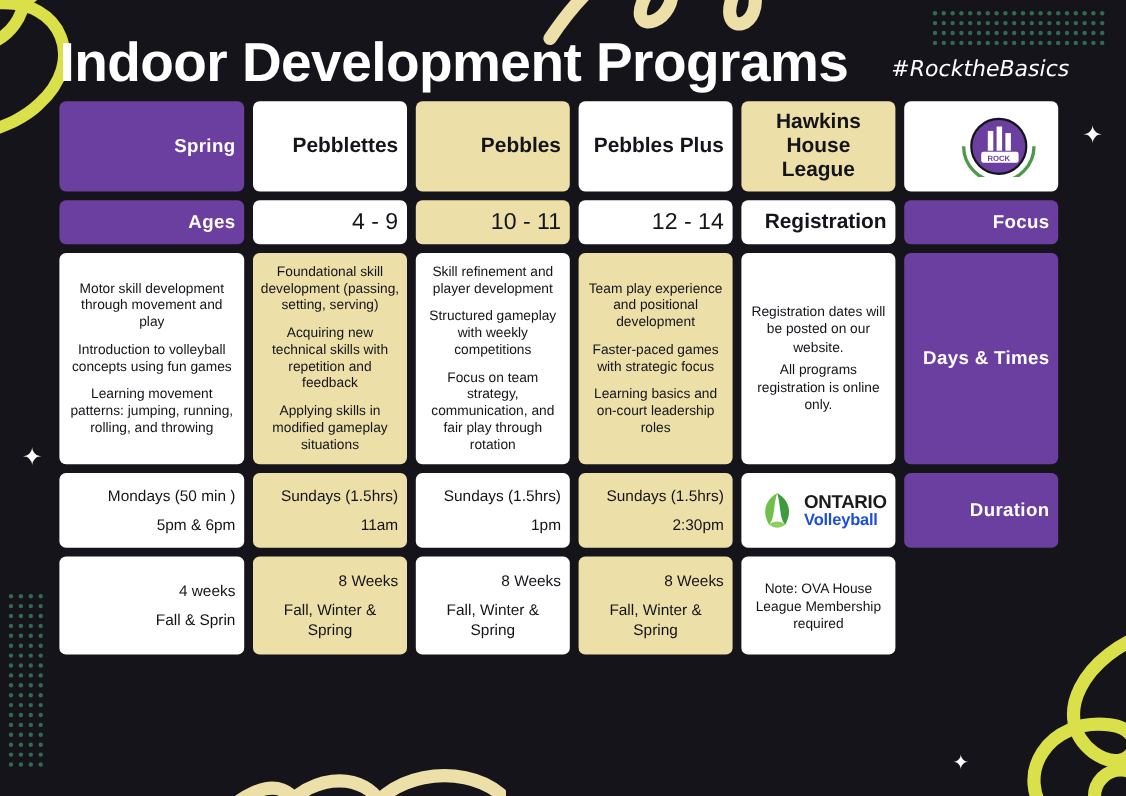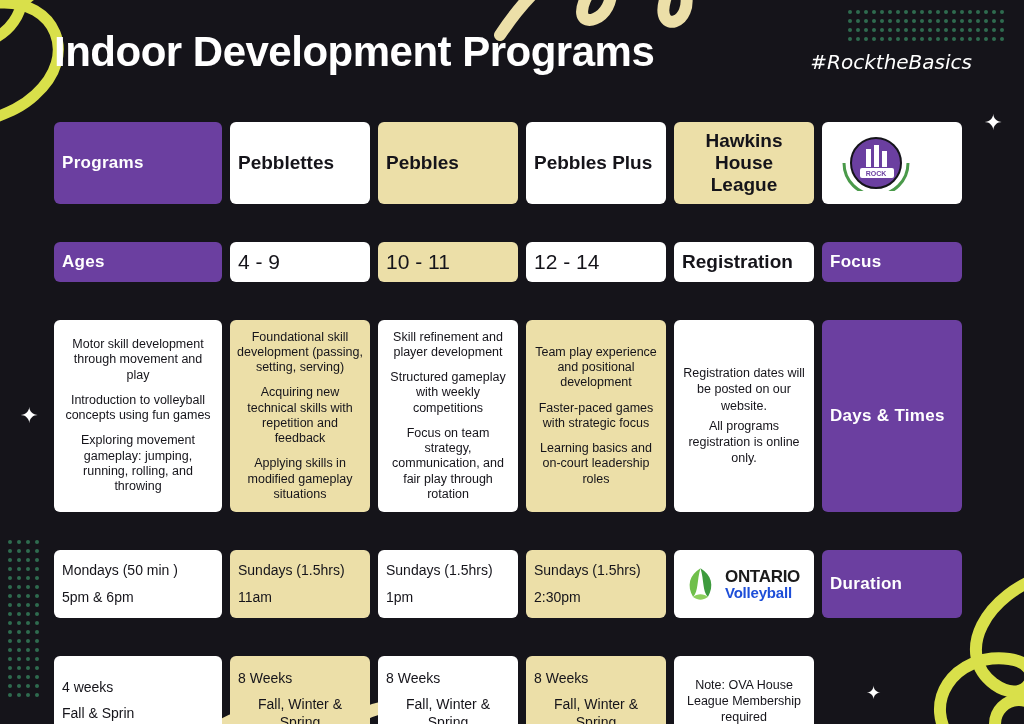--- a/index.html
+++ b/index.html
@@ -33,21 +33,21 @@
     background: #2f6b4f;
   }
   .dots-tr { right: 16px; top: 10px; width: 160px; height: 36px; }
   .dots-bl { left: 8px; top: 540px; width: 40px; height: 170px; }
 
   .spark { position: absolute; color: #ffffff; font-size: 22px; line-height: 1; }
 
   
   .title {
     position: absolute; left: 54px; top: 28px;
-    color: #ffffff; font-size: 42px; font-weight: bold;
+    color: #ffffff; font-size: 50px; font-weight: bold;
     letter-spacing: -0.5px; white-space: nowrap;
   }
   .hashtag {
     position: absolute; right: 52px; top: 50px;
     color: #ffffff; font-size: 20px; font-style: italic;
     font-family: "DejaVu Sans", sans-serif;
   }
 
   
   .table {
@@ -55,23 +55,22 @@
     width: 916px;
     display: grid;
     grid-template-columns: 168px 140px 140px 140px 140px 140px;
     grid-auto-rows: min-content;
     gap: 8px 8px;
   }
   .cell {
     border-radius: 6px;
     padding: 8px 8px;
     display: flex; flex-direction: column;
-    align-items: flex-start; justify-content: center;
+    align-items: flex-end; justify-content: center;
     text-align: center;
-    margin-top: 30px;
   }
 
   .label-cell {
     background: #6b3fa0; color: #ffffff;
     font-weight: bold; font-size: 17px; letter-spacing: 0.3px;
   }
   .white-cell { background: #ffffff; color: #15141a; }
   .cream-cell { background: #ecdfa8; color: #15141a; }
 
   .prog-name { font-size: 19px; font-weight: bold; line-height: 1.15; }
@@ -279,21 +278,21 @@
 
   <div class="spark" style="left:984px; top:112px;">✦</div>
   <div class="spark" style="left:20px; top:405px;">✦</div>
   <div class="spark" style="left:866px; top:684px; font-size:18px;">✦</div>
 
   <div class="title">Indoor Development Programs</div>
   <div class="hashtag">#RocktheBasics</div>
 
   <div class="table">
 
-    <div class="cell label-cell hdr-row-c">Programs</div>
+    <div class="cell label-cell hdr-row-c">Spring</div>
     <div class="cell white-cell hdr-row-c">
       <span class="prog-name">Pebblettes</span>
     </div>
     <div class="cell cream-cell hdr-row-c">
       <span class="prog-name">Pebbles</span>
     </div>
     <div class="cell white-cell hdr-row-c">
       <span class="prog-name">Pebbles Plus</span>
     </div>
     <div class="cell cream-cell hdr-row-c">
@@ -325,21 +324,21 @@
       <span class="ages-val">12 - 14</span>
     </div>
     <div class="cell white-cell ages-row-c">
       <span class="reg-title">Registration</span>
     </div>
 
     <div class="cell label-cell focus-row-c">Focus</div>
     <div class="cell white-cell focus-row-c focus-cell">
       <p>Motor skill development through movement and play</p>
       <p>Introduction to volleyball concepts using fun games</p>
-      <p>Exploring movement gameplay: jumping, running, rolling, and throwing</p>
+      <p>Learning movement patterns: jumping, running, rolling, and throwing</p>
     </div>
     <div class="cell cream-cell focus-row-c focus-cell">
       <p>Foundational skill development (passing, setting, serving)</p>
       <p>Acquiring new technical skills with repetition and feedback</p>
       <p>Applying skills in modified gameplay situations</p>
     </div>
     <div class="cell white-cell focus-row-c focus-cell">
       <p>Skill refinement and player development</p>
       <p>Structured gameplay with weekly competitions</p>
       <p>Focus on team strategy, communication, and fair play through rotation</p>

